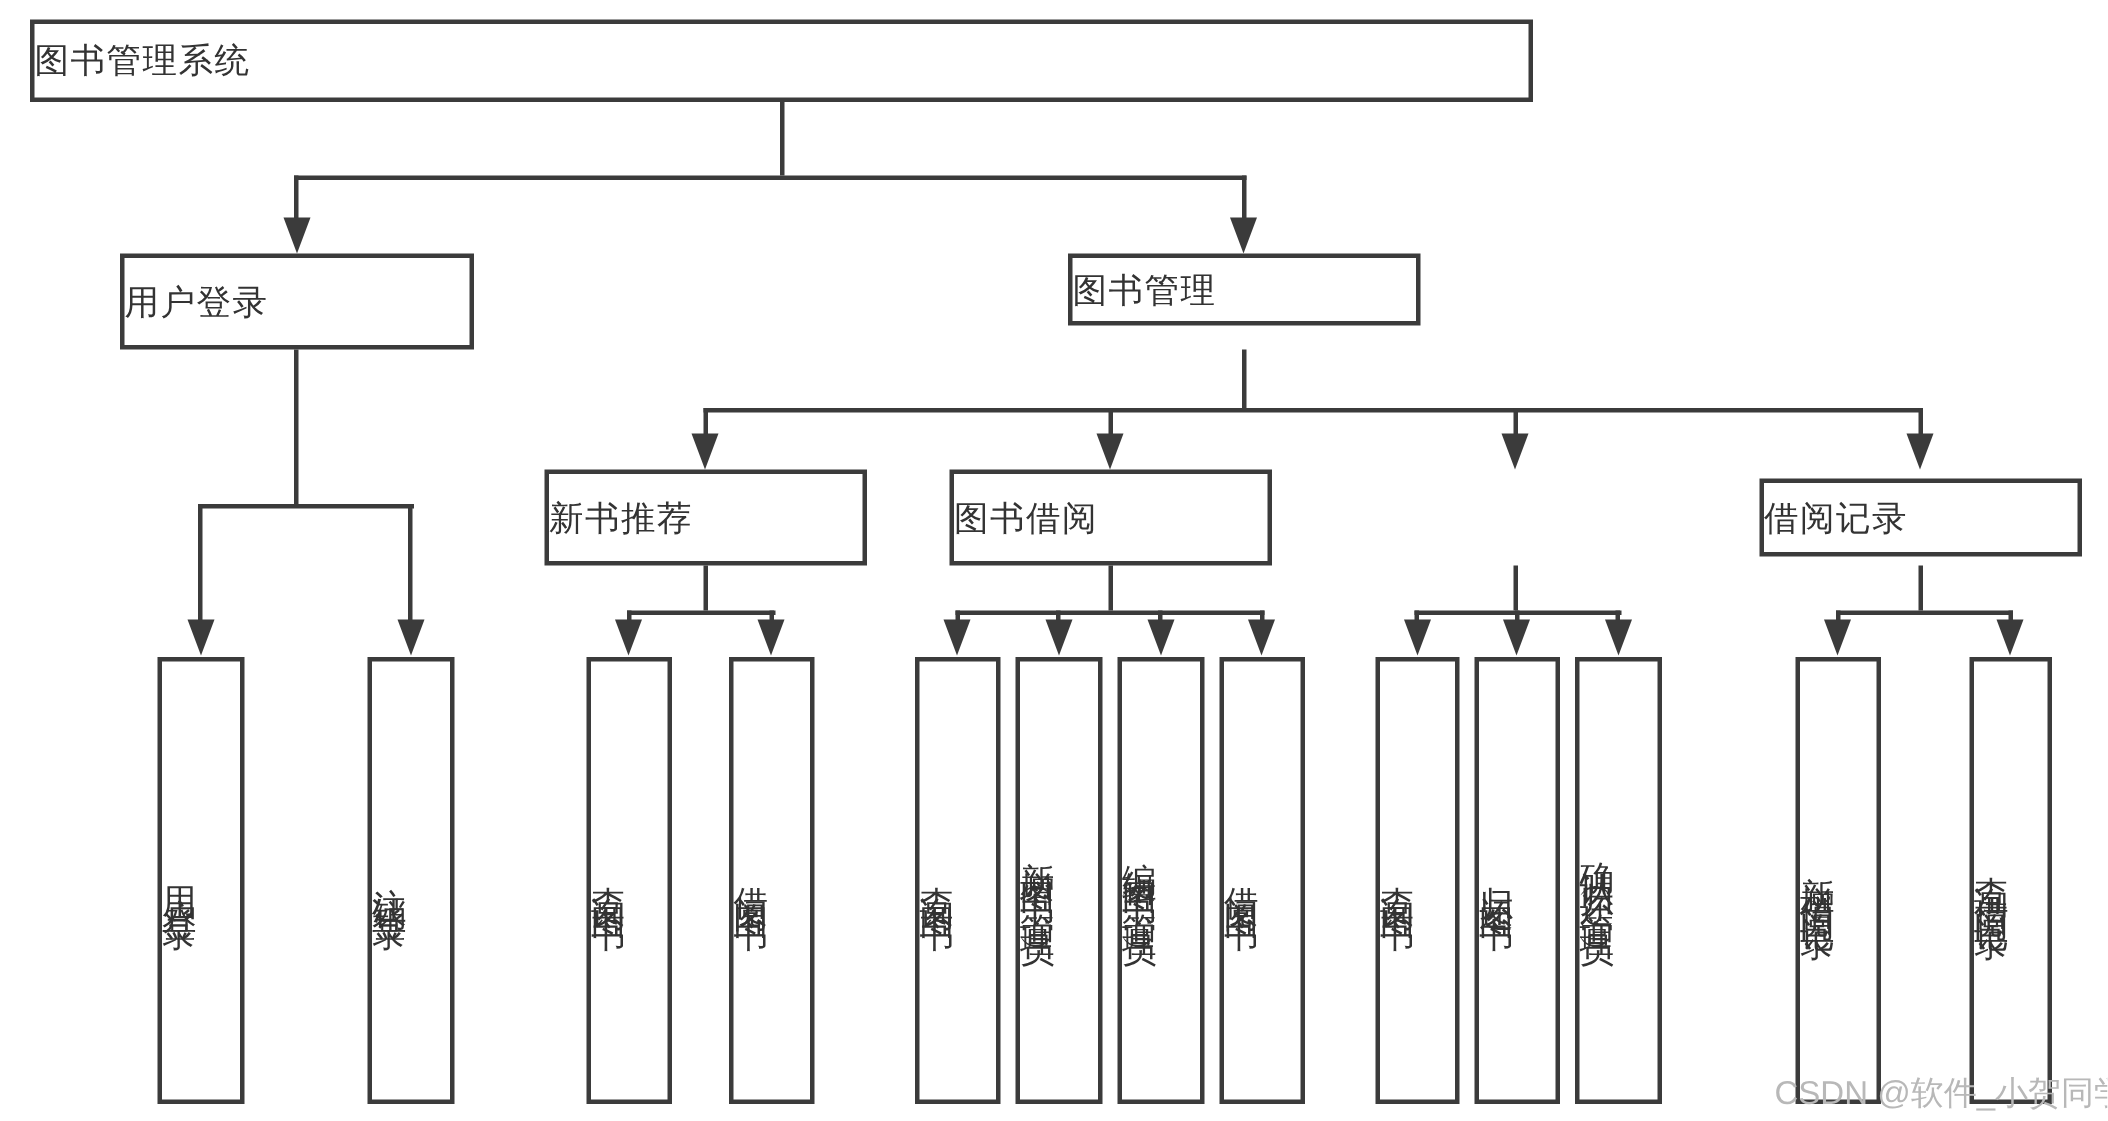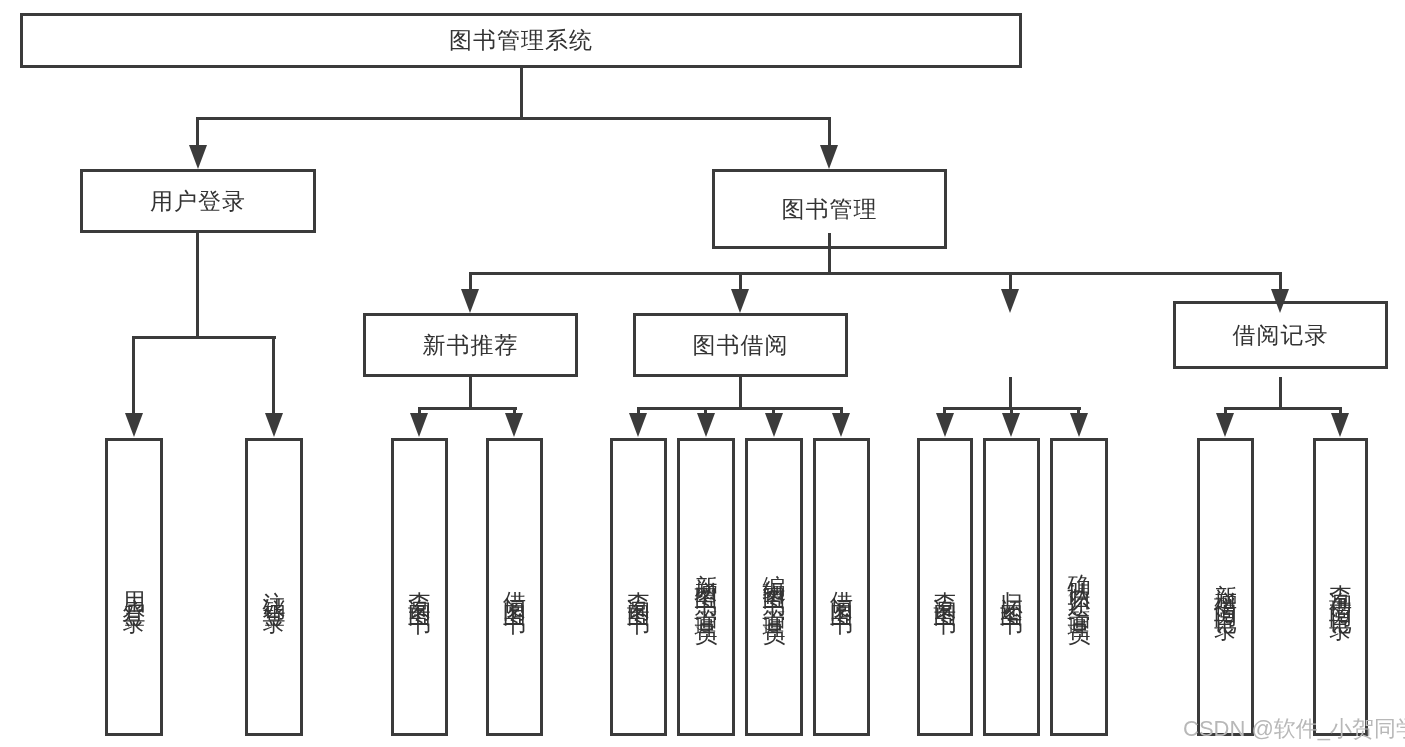--- a/index.html
+++ b/index.html
@@ -8,21 +8,21 @@
     --wm:#b8b8b8;
     --bg:#ffffff;
   }
   html,body{margin:0;padding:0;background:var(--bg);}
   #stage{
     position:relative;width:1405px;height:747px;background:var(--bg);
     font-family:"Liberation Sans","DejaVu Sans",sans-serif;overflow:hidden;
   }
   .box{
     position:absolute;border:3px solid var(--line);background:#fff;
-    display:flex;align-items:center;justify-content:center;box-sizing:border-box;
+    display:flex;align-items:center;box-sizing:border-box;
   }
   .box.h span{
     font-size:23px;color:var(--text);letter-spacing:1px;white-space:nowrap;
   }
   .box.v span{
     writing-mode:vertical-rl;text-orientation:mixed;
     font-size:23px;line-height:1;letter-spacing:0.3em;color:var(--text);
   }
   .l{position:absolute;background:var(--line);}
   .a{
@@ -40,31 +40,31 @@
 
 <div id="stage">
 
   <div class="box h" style="left:20px;top:13px;width:1002px;height:55px">
     <span>图书管理系统</span>
   </div>
 
   <div class="box h" style="left:80px;top:169px;width:236px;height:64px">
     <span>用户登录</span>
   </div>
-  <div class="box h" style="left:712px;top:169px;width:235px;height:80px">
+  <div class="box h" style="left:712px;top:169px;width:235px;height:48px">
     <span>图书管理</span>
   </div>
 
   <div class="box h" style="left:363px;top:313px;width:215px;height:64px">
     <span>新书推荐</span>
   </div>
   <div class="box h" style="left:633px;top:313px;width:215px;height:64px">
     <span>图书借阅</span>
   </div>
-  <div class="box h" style="left:1173px;top:301px;width:215px;height:68px">
+  <div class="box h" style="left:1173px;top:319px;width:215px;height:52px">
     <span>借阅记录</span>
   </div>
 
   <div class="box v" style="left:105px;top:438px;width:58px;height:298px">
     <span>用户登录</span>
   </div>
   <div class="box v" style="left:245px;top:438px;width:58px;height:298px">
     <span>注销登录</span>
   </div>
 

